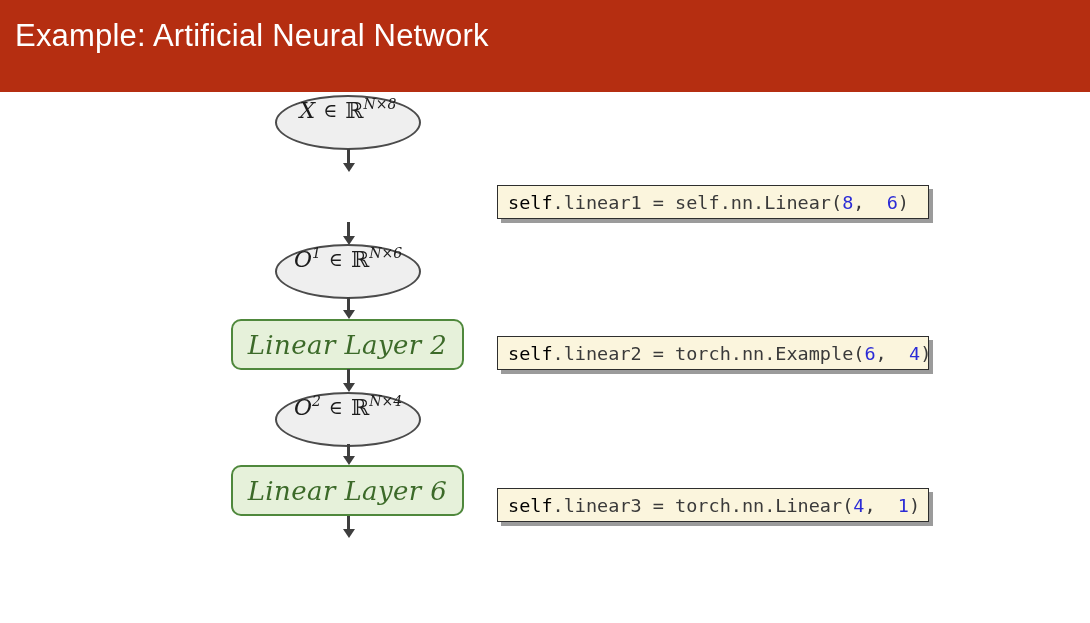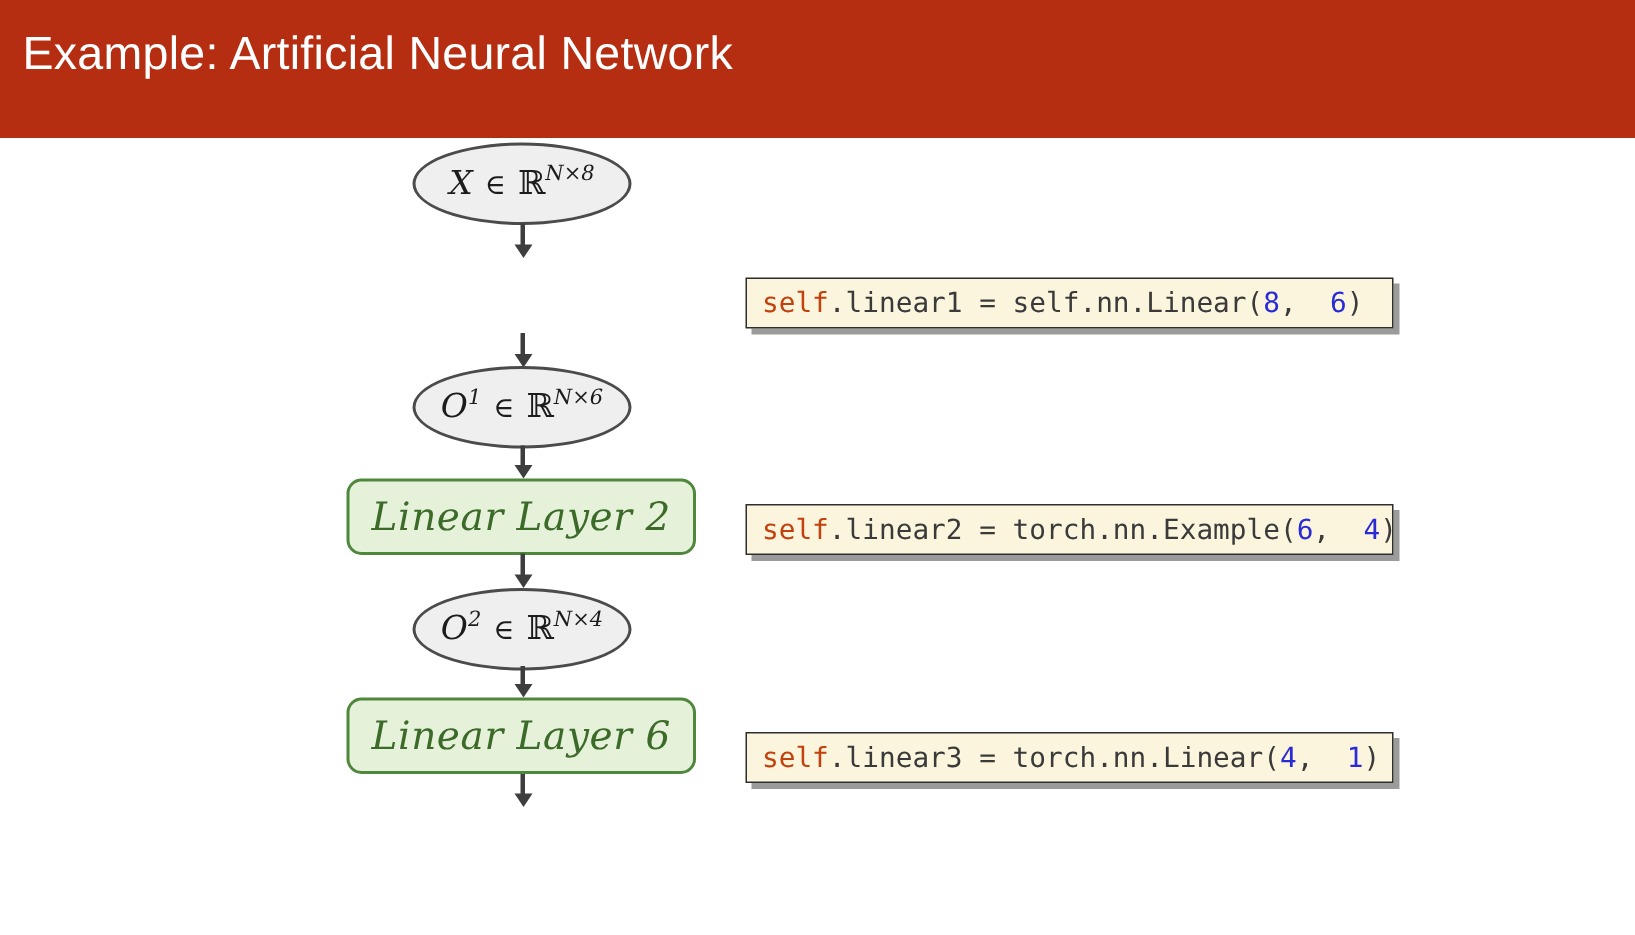--- a/index.html
+++ b/index.html
@@ -6,21 +6,21 @@
   .slide{position:relative;width:1090px;height:623px;background:#ffffff;overflow:hidden;
          font-family:"Liberation Sans",sans-serif;}
 
   
   .banner{position:absolute;left:0;top:0;width:1090px;height:92px;background:#b52e11;}
   .banner-title{margin:0;padding:0 0 0 15px;line-height:71px;font-size:31px;font-weight:400;
                 color:#ffffff;font-family:"Liberation Sans",sans-serif;letter-spacing:0.2px;}
 
   
   .ellipse{position:absolute;left:275px;width:146px;height:55px;background:#efefef;
-           border:2px solid #4b4b4b;border-radius:50%;display:flex;align-items:center;
+           border:2px solid #4b4b4b;border-radius:50%;display:flex;
            justify-content:center;box-sizing:border-box;}
   .e1{top:95px}.e2{top:244px}.e3{top:392px}.e4{top:537px}
 
   .math{font-family:"DejaVu Serif","Liberation Serif",serif;font-style:italic;
         font-size:22px;color:#1c1c1c;white-space:nowrap;}
   .mvar{font-style:italic;}
   .min{font-style:normal;font-size:19px;margin:0 8px;position:relative;top:-1px;}
   .mset{font-style:normal;font-family:"DejaVu Serif","DejaVu Sans",serif;}
   .msup{font-size:14px;font-style:italic;position:relative;top:-1px;}
 
@@ -39,21 +39,21 @@
                border-left:6px solid transparent;border-right:6px solid transparent;
                border-top:9px solid #3e3e3e;}
 
   
   .codebox{position:absolute;left:497px;width:432px;height:34px;background:#fbf5dd;
            border:1.6px solid #2e2e2e;box-shadow:4px 4px 0 #9b9b9b;display:flex;
            align-items:center;padding-left:10px;box-sizing:border-box;}
   .c1{top:185px}.c2{top:336px}.c3{top:488px}
   .codeline{font-family:"DejaVu Sans Mono","Liberation Mono",monospace;font-size:18.5px;
             color:#3a3a3a;white-space:pre;}
-  .kw{color:#c2410c}
+  .kw{color:#000000}
   .num{color:#2b2bd6}
 </style>
 </head>
 <body>
 
 <div class="slide">
 
   <header class="banner">
     <h1 class="banner-title">Example: Artificial Neural Network</h1>
   </header>

